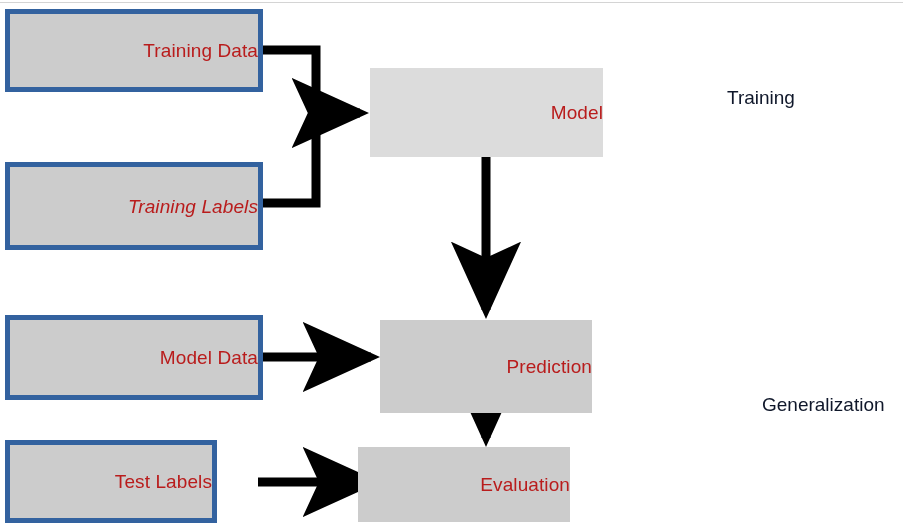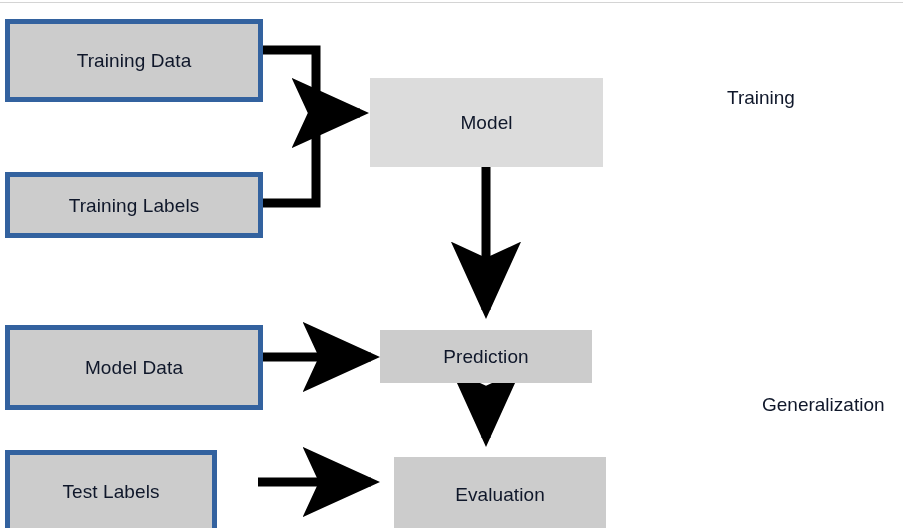--- a/index.html
+++ b/index.html
@@ -24,28 +24,27 @@
     top: 2px;
     width: 903px;
     height: 1px;
     background: #d4d4d4;
   }
   .node {
     position: absolute;
     box-sizing: border-box;
     display: flex;
     align-items: center;
-    justify-content: center;
+    justify-content: flex-end;
     font-family: "Liberation Sans", sans-serif;
     font-size: 19px;
-    color: #0f172a;
+    color: #b91c1c;
     line-height: 1;
     letter-spacing: 0.1px;
     white-space: nowrap;
-    margin-top: 10px;
   }
   .node.input-node {
     background: #cccccc;
     border: 5px solid #33629f;
   }
   .node.process-node {
     background: #dcdcdc;
     border: none;
   }
   .node.process-node.darker {
@@ -106,41 +105,41 @@
      Evaluation --&gt;
     <g>
       <line x1="258" y1="482" x2="371" y2="482" stroke="#000000" stroke-width="9" marker-end="url(#arrowhead)"></line>
     </g>
   </svg>
 
   <div class="node input-node" style="left:5px; top:9px; width:258px; height:83px;">
     <span>Training Data</span>
   </div>
 
-  <div class="node input-node" style="left:5px; top:162px; width:258px; height:66px;">
+  <div class="node input-node" style="left:5px; top:162px; width:258px; height:88px;font-style:italic;">
     <span>Training Labels</span>
   </div>
 
   <div class="node input-node" style="left:5px; top:315px; width:258px; height:85px;">
     <span>Model Data</span>
   </div>
 
   <div class="node input-node" style="left:5px; top:440px; width:212px; height:83px;">
     <span>Test Labels</span>
   </div>
 
   <div class="node process-node" style="left:370px; top:68px; width:233px; height:89px;">
     <span>Model</span>
   </div>
 
-  <div class="node process-node darker" style="left:380px; top:320px; width:212px; height:53px;">
+  <div class="node process-node darker" style="left:380px; top:320px; width:212px; height:93px;">
     <span>Prediction</span>
   </div>
 
-  <div class="node process-node darker" style="left:394px; top:447px; width:212px; height:75px;">
+  <div class="node process-node darker" style="left:358px; top:447px; width:212px; height:75px;">
     <span>Evaluation</span>
   </div>
 
   <div class="side-label" style="left:727px; top:88px;">Training</div>
 
   <div class="side-label" style="left:762px; top:395px;">Generalization</div>
 
 </div>
 
 </body></html>

